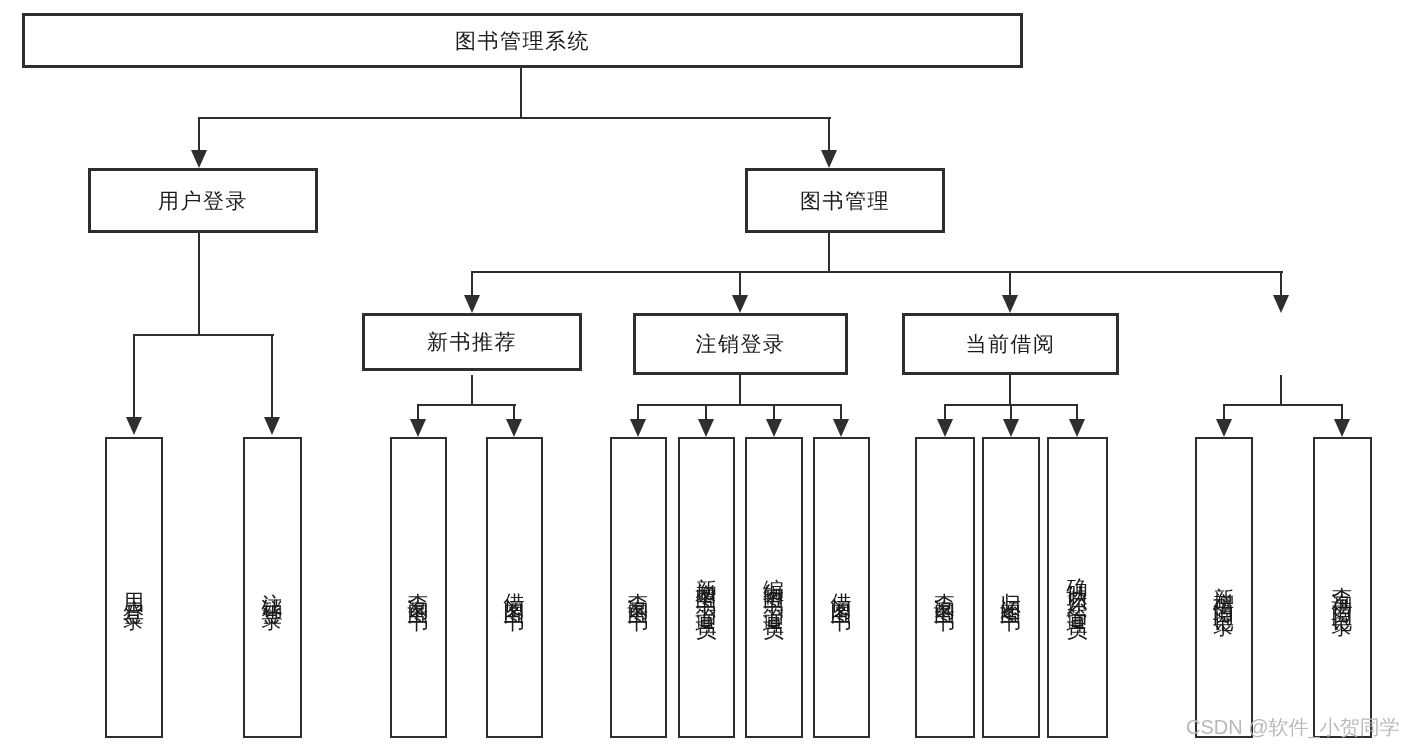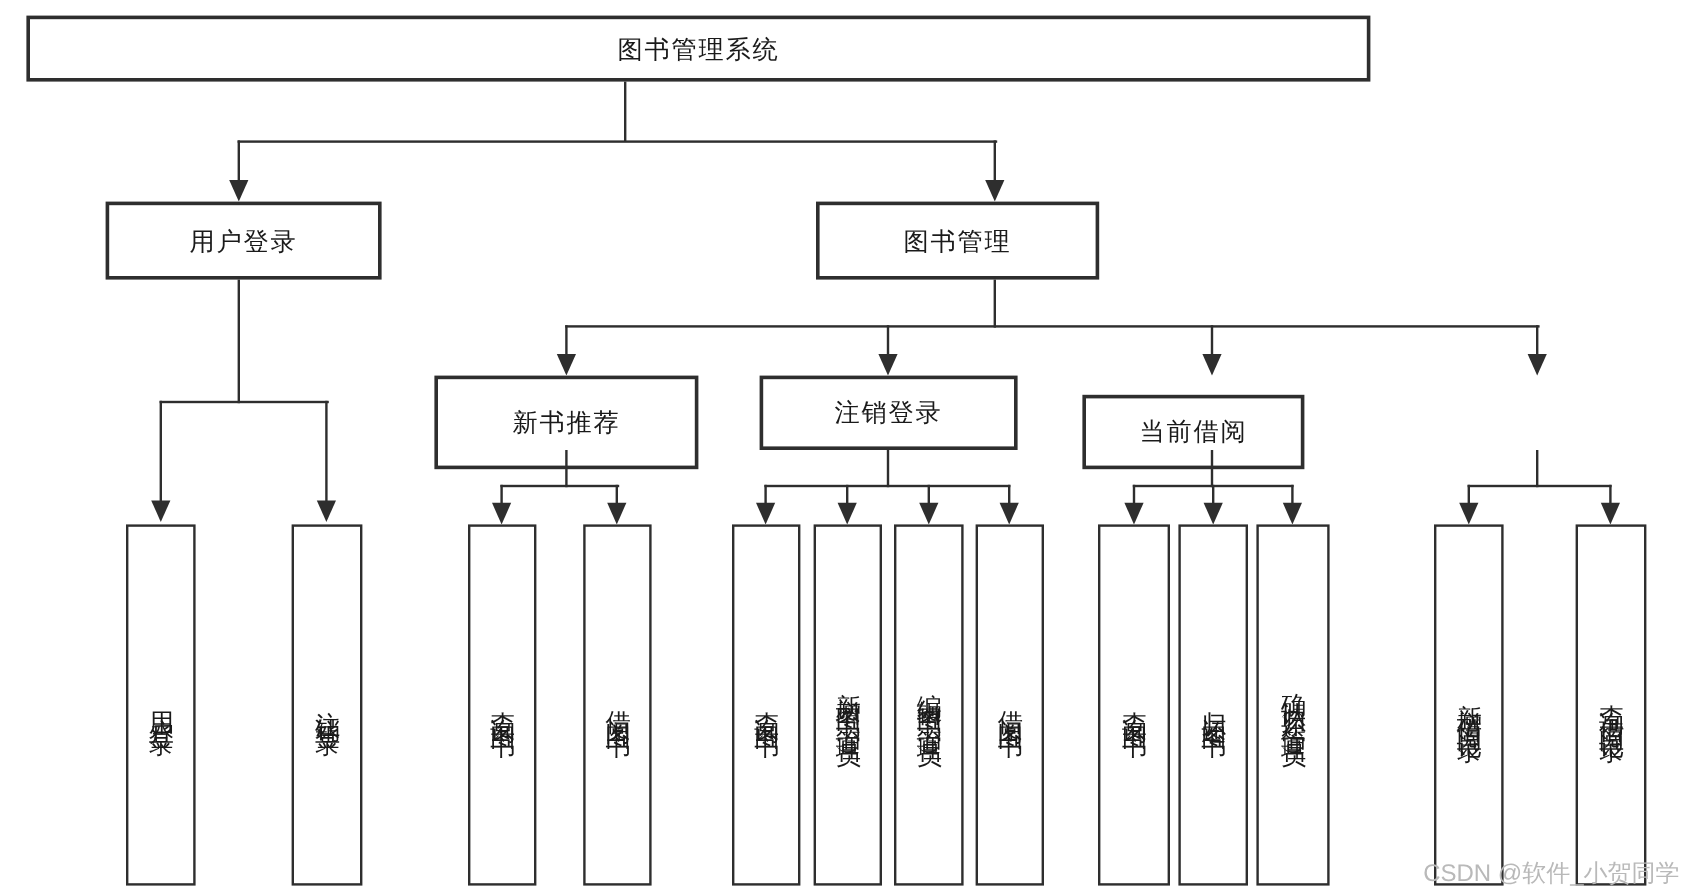--- a/index.html
+++ b/index.html
@@ -64,36 +64,36 @@
     color: #b9b9b9;
     white-space: nowrap;
     z-index: 5;
   }
 </style>
 </head>
 <body>
 
 <div id="stage">
 
-  <div class="box" style="left:22px; top:13px; width:1120px; height:55px;">
+  <div class="box" style="left:22px; top:13px; width:1001px; height:55px;">
     <span>图书管理系统</span>
   </div>
 
   <div class="line" style="left:520px; top:68px; width:2px; height:50px;"></div>
   <div class="line" style="left:198px; top:117px; width:633px; height:2px;"></div>
 
   <div class="line" style="left:198px; top:117px; width:2px; height:35px;"></div>
   <div class="ah" style="left:191px; top:150px;"></div>
   <div class="line" style="left:828px; top:117px; width:2px; height:35px;"></div>
   <div class="ah" style="left:821px; top:150px;"></div>
 
   <div class="box" style="left:88px; top:168px; width:230px; height:65px;">
     <span>用户登录</span>
   </div>
-  <div class="box" style="left:680px; top:168px; width:236px; height:65px;">
+  <div class="box" style="left:745px; top:168px; width:200px; height:65px;">
     <span>图书管理</span>
   </div>
 
   <div class="line" style="left:198px; top:233px; width:2px; height:103px;"></div>
   <div class="line" style="left:133px; top:334px; width:141px; height:2px;"></div>
   <div class="line" style="left:133px; top:334px; width:2px; height:84px;"></div>
   <div class="ah" style="left:126px; top:417px;"></div>
   <div class="line" style="left:271px; top:334px; width:2px; height:84px;"></div>
   <div class="ah" style="left:264px; top:417px;"></div>
 
@@ -102,27 +102,27 @@
 
   <div class="line" style="left:471px; top:271px; width:2px; height:26px;"></div>
   <div class="ah" style="left:464px; top:295px;"></div>
   <div class="line" style="left:739px; top:271px; width:2px; height:26px;"></div>
   <div class="ah" style="left:732px; top:295px;"></div>
   <div class="line" style="left:1009px; top:271px; width:2px; height:26px;"></div>
   <div class="ah" style="left:1002px; top:295px;"></div>
   <div class="line" style="left:1280px; top:271px; width:2px; height:26px;"></div>
   <div class="ah" style="left:1273px; top:295px;"></div>
 
-  <div class="box" style="left:362px; top:313px; width:220px; height:78px;">
+  <div class="box" style="left:362px; top:313px; width:220px; height:58px;">
     <span>新书推荐</span>
   </div>
   <div class="box" style="left:633px; top:313px; width:215px; height:62px;">
     <span>注销登录</span>
   </div>
-  <div class="box" style="left:902px; top:329px; width:185px; height:62px;">
+  <div class="box" style="left:902px; top:313px; width:217px; height:62px;">
     <span>当前借阅</span>
   </div>
 
   <div class="line" style="left:471px; top:375px; width:2px; height:31px;"></div>
   <div class="line" style="left:739px; top:375px; width:2px; height:31px;"></div>
   <div class="line" style="left:1009px; top:375px; width:2px; height:31px;"></div>
   <div class="line" style="left:1280px; top:375px; width:2px; height:31px;"></div>
 
   <div class="line" style="left:417px; top:404px; width:99px; height:2px;"></div>
   <div class="line" style="left:637px; top:404px; width:205px; height:2px;"></div>

